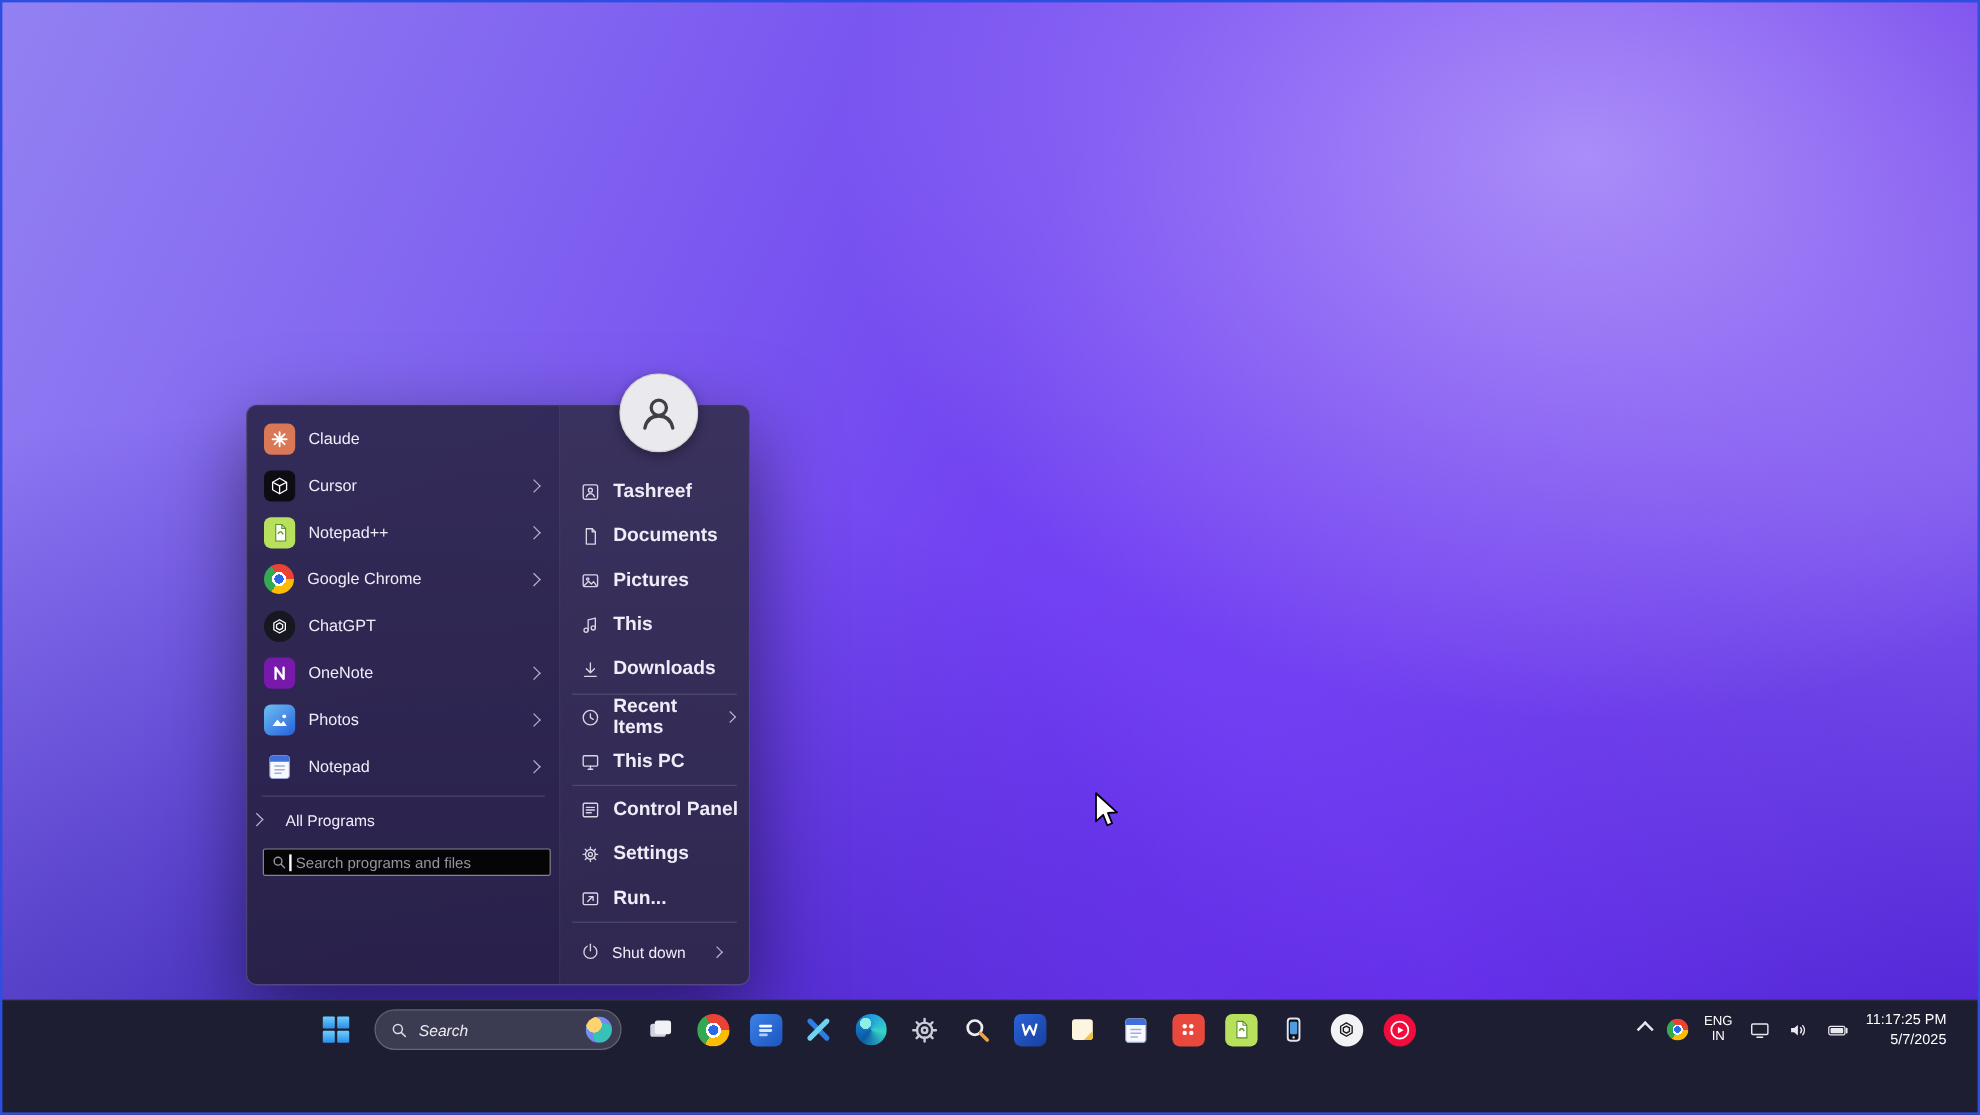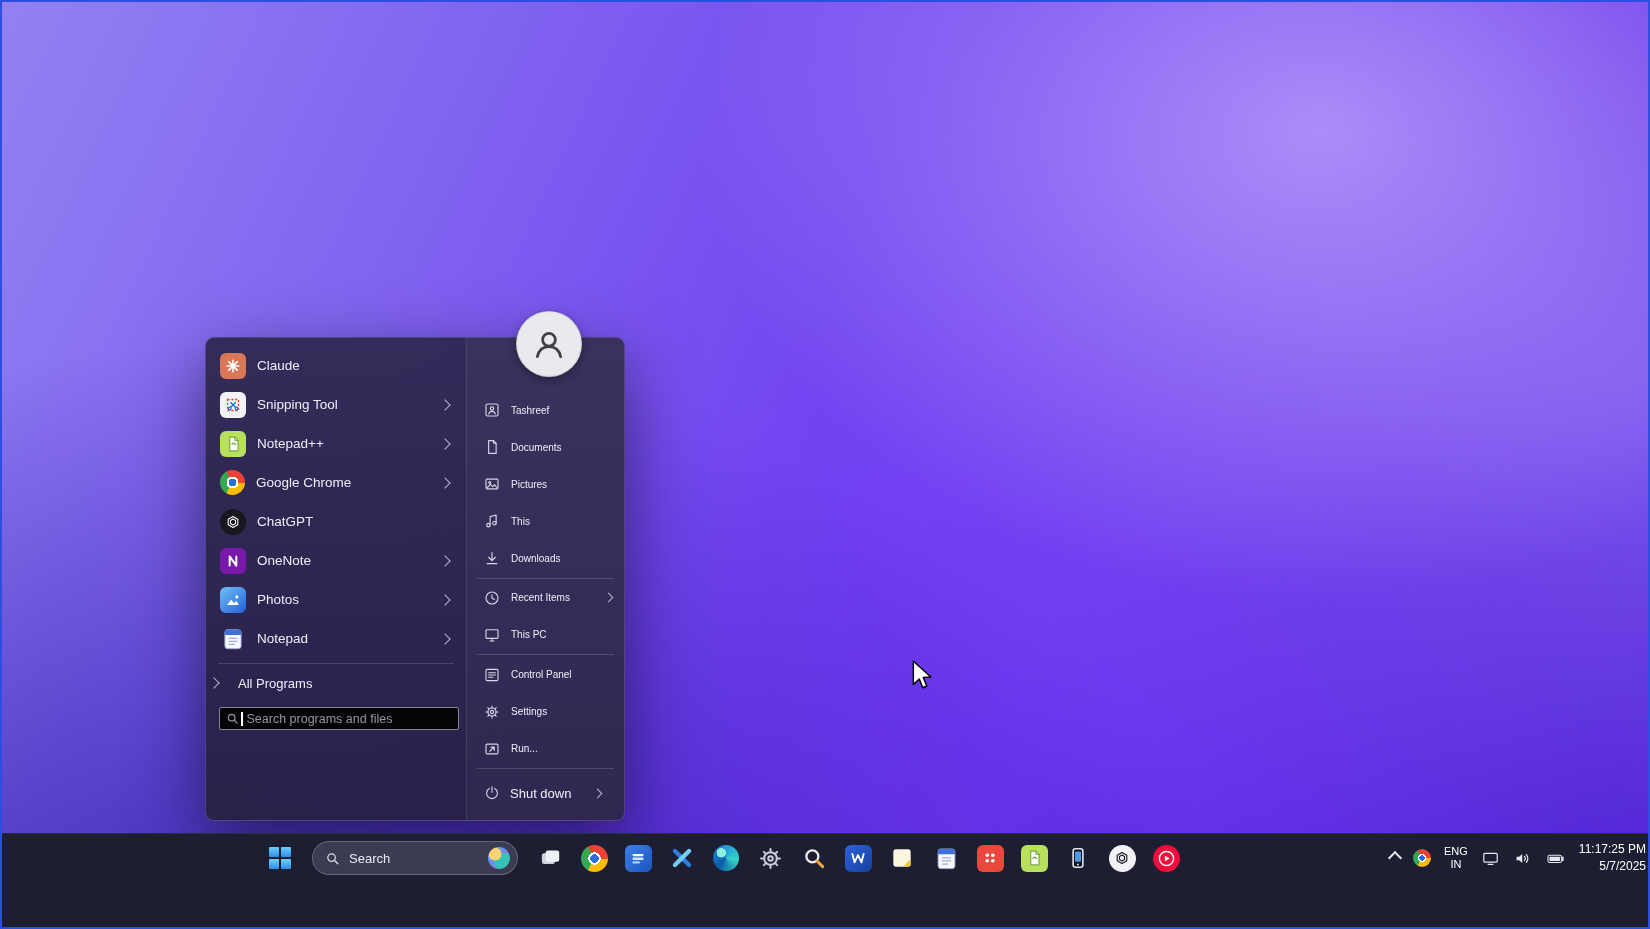--- a/index.html
+++ b/index.html
@@ -38,47 +38,47 @@
   .chev{width:7px;height:7px;border-top:1.6px solid #b9b4cf;border-right:1.6px solid #b9b4cf;transform:rotate(45deg);display:inline-block;flex:none;}
   .lsep{height:1px;background:rgba(255,255,255,.15);margin:5px 12px 4px;}
   .all-programs{height:30px;display:flex;align-items:center;gap:20px;padding-left:4px;font-size:13px;}
   .search-row{margin-top:9px;padding-left:13px;}
   .search-box{width:240px;height:23px;box-sizing:border-box;background:#050507;border:1px solid #84848e;border-radius:2px;display:flex;align-items:center;gap:2px;padding:0 6px;}
   .search-box input{flex:1;min-width:0;background:transparent;border:none;outline:none;color:#fff;font-size:12.5px;font-family:inherit;}
   .search-box input::placeholder{color:#97939f;}
   .caret{width:1.5px;height:14px;background:#fff;flex:none;}
   .menu-right{flex:1;padding-top:54px;box-sizing:border-box;display:flex;flex-direction:column;
     background:rgba(255,255,255,.035);border-left:1px solid rgba(255,255,255,.08);border-radius:0 9px 9px 0;}
-  .rrow{height:37px;display:flex;align-items:center;gap:10px;padding:0 9px 0 16px;font-size:10px;}
+  .rrow{height:37px;display:flex;align-items:center;gap:10px;padding:0 9px 0 16px;font-size:16px;font-weight:bold;}
   .rrow .chev{margin-left:auto;margin-right:3px;width:6px;height:6px;}
   .rsep{height:1px;background:rgba(255,255,255,.15);margin:1px 10px;}
   .ri{fill:none;stroke:#d8d5e6;stroke-width:1.5;stroke-linecap:round;stroke-linejoin:round;flex:none;}
   .shutdown-row{margin-top:auto;height:46px;display:flex;align-items:center;gap:9px;padding:0 21px 4px 16px;font-size:13px;}
   .shutdown-row .chev{margin-left:14px;width:6px;height:6px;}
   .avatar{position:absolute;left:310px;top:-27px;width:64px;height:64px;border-radius:50%;background:#eaeaee;
     border:1px solid rgba(0,0,0,.12);box-shadow:0 3px 10px rgba(0,0,0,.35);display:flex;align-items:center;justify-content:center;}
   
   #taskbar{position:absolute;left:0;right:0;top:833px;bottom:0;background:#1e1e32;border-top:1px solid rgba(255,255,255,.07);z-index:20;}
   .tb-row{height:48px;display:flex;align-items:center;gap:4px;padding-left:260px;position:relative;}
   .tbtn{width:40px;height:40px;border-radius:6px;display:flex;align-items:center;justify-content:center;flex:none;}
   .winlogo{display:grid;grid-template-columns:10px 10px;grid-template-rows:10px 10px;gap:2px;}
   .winlogo i{background:linear-gradient(180deg,#6cd0ff,#2e8de8);border-radius:1px;}
   .tb-search{width:206px;height:34px;border-radius:17px;background:#3b3b52;border:1px solid rgba(255,255,255,.22);
-    display:flex;align-items:center;gap:9px;padding:0 7px 0 12px;margin:0 8px;color:#ececf2;font-size:13px;flex:none;box-sizing:border-box;}
+    display:flex;align-items:center;gap:9px;padding:0 7px 0 12px;margin:0 8px;color:#ececf2;font-size:13px;flex:none;box-sizing:border-box;font-style:italic;}
   .shl{width:22px;height:22px;border-radius:50%;margin-left:auto;
     background:radial-gradient(circle at 32% 32%,#ffd36e 0 30%,transparent 31%),
                radial-gradient(circle at 68% 66%,#37c2b8 0 42%,transparent 43%),
                linear-gradient(135deg,#5aa7f0,#8e6cf0);}
   .sq{border-radius:6px;display:flex;align-items:center;justify-content:center;}
   .edge-ball{width:26px;height:26px;border-radius:50%;
     background:radial-gradient(circle at 32% 30%,#8df0df 0 18%,transparent 19%),
                conic-gradient(from 220deg,#0c59a4,#1d8fe0,#35d4c7,#0c59a4);}
   .yt-ball{width:27px;height:27px;border-radius:50%;background:#f20c3c;display:flex;align-items:center;justify-content:center;}
   .gpt-ball{width:27px;height:27px;border-radius:50%;background:#f2f2f5;display:flex;align-items:center;justify-content:center;}
-  .tray{position:absolute;right:4px;top:0;height:48px;display:flex;align-items:center;gap:13px;color:#fff;}
+  .tray{position:absolute;right:28px;top:0;height:48px;display:flex;align-items:center;gap:13px;color:#fff;}
   .chev-up{width:8px;height:8px;border-left:2px solid #e8e8f0;border-top:2px solid #e8e8f0;transform:rotate(45deg);display:inline-block;}
   .lang{font-size:11px;line-height:1.2;text-align:center;}
   .clock{font-size:12px;line-height:1.4;text-align:right;}
   .ti{fill:none;stroke:#e8e8f0;stroke-width:1.5;stroke-linecap:round;stroke-linejoin:round;}
   #cursor{position:absolute;left:910px;top:660px;z-index:50;}
 </style>
 </head>
 <body>
 
 <div id="screen">
@@ -95,29 +95,27 @@
     <div class="menu-left">
       <div class="lrow">
         <span class="ai claude">
           <svg width="20" height="20" viewBox="0 0 24 24" style="stroke:#fff;stroke-width:1.9;stroke-linecap:round;">
               <path d="M12 5v14M5 12h14M7 7l10 10M17 7L7 17"></path>
             </svg>
         </span>
         <span>Claude</span>
       </div>
       <div class="lrow">
-        <span class="ai snip">
-          <svg width="22" height="22" viewBox="0 0 24 24">
-              <rect x="6" y="6" width="12" height="12" fill="none" stroke="#e04438" stroke-width="1.4" stroke-dasharray="2.4 1.8"></rect>
-              <path d="M9.2 14.8L15 9M9.2 9L15 14.8" stroke="#2a69d8" stroke-width="1.4" fill="none"></path>
-              <circle cx="8.4" cy="15.8" r="1.5" fill="none" stroke="#2a69d8" stroke-width="1.3"></circle>
-              <circle cx="15.8" cy="15.8" r="1.5" fill="none" stroke="#2a69d8" stroke-width="1.3"></circle>
-            </svg>
-        </span>
-        <span>Snipping Tool</span>
+        <span class="ai cursor">
+          <svg width="20" height="20" viewBox="0 0 24 24" style="fill:none;stroke:#fff;stroke-width:1.3;stroke-linejoin:round;">
+              <path d="M12 4.2l7 4v7.6l-7 4-7-4V8.2z"></path>
+              <path d="M12 19.8v-7.9L5 8.2M12 11.9l7-3.7"></path>
+            </svg>
+        </span>
+        <span>Cursor</span>
         <span class="chev"></span>
       </div>
       <div class="lrow">
         <span class="ai npp">
           <svg width="22" height="22" viewBox="0 0 24 24">
               <path d="M8.5 4.5h5.5l3.5 3.5v11.5h-9z" fill="#fff" stroke="#5c9022" stroke-width="1"></path>
               <path d="M14 4.5V8h3.5" fill="none" stroke="#5c9022"></path>
               <path d="M10.5 13c1.8-2.6 3.4-2.6 4.6.4" stroke="#6aa32c" fill="none" stroke-width="1.4"></path>
             </svg>
         </span>

